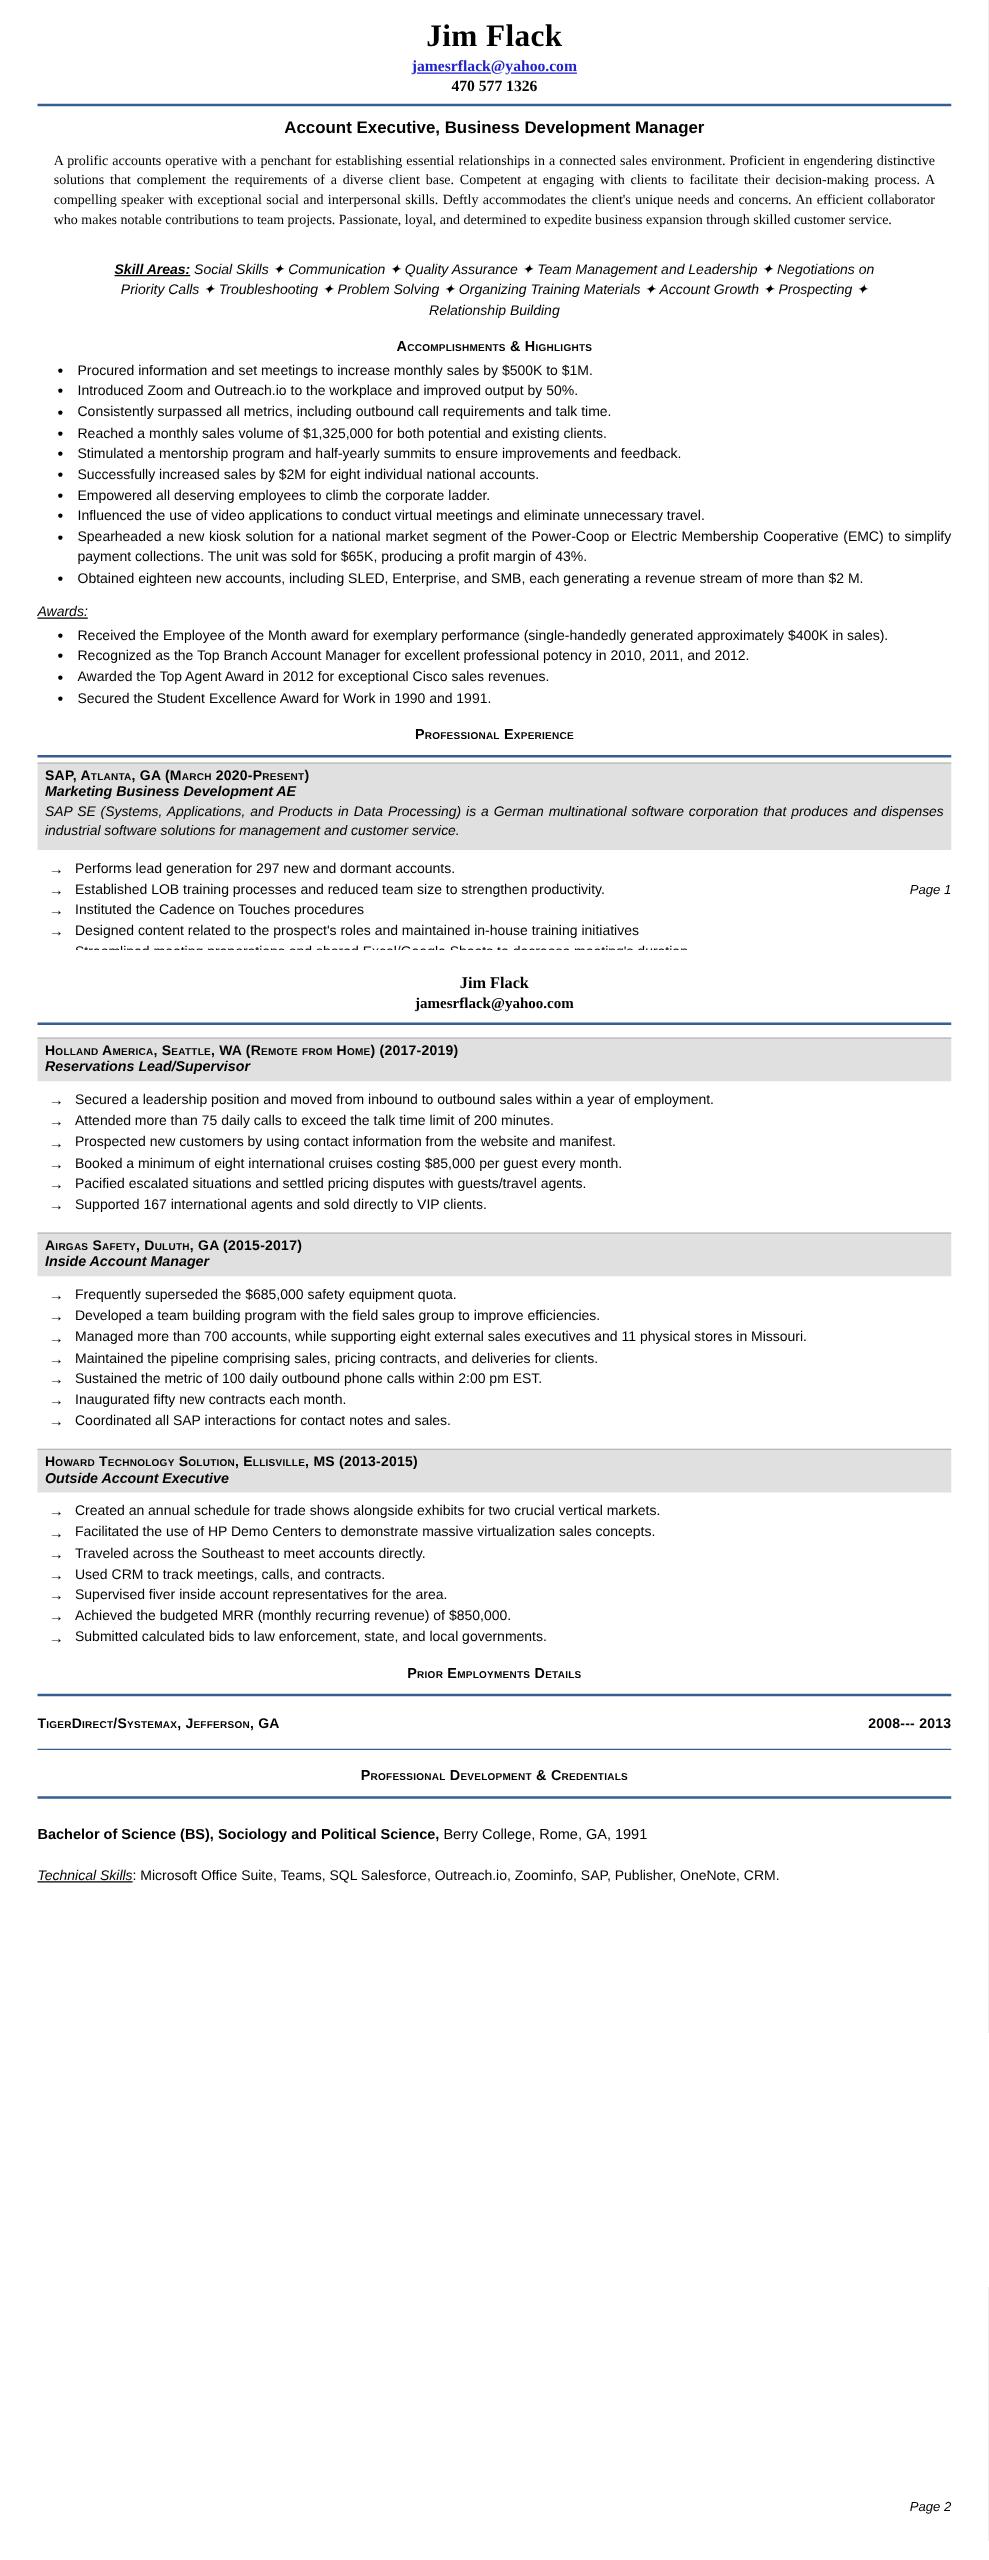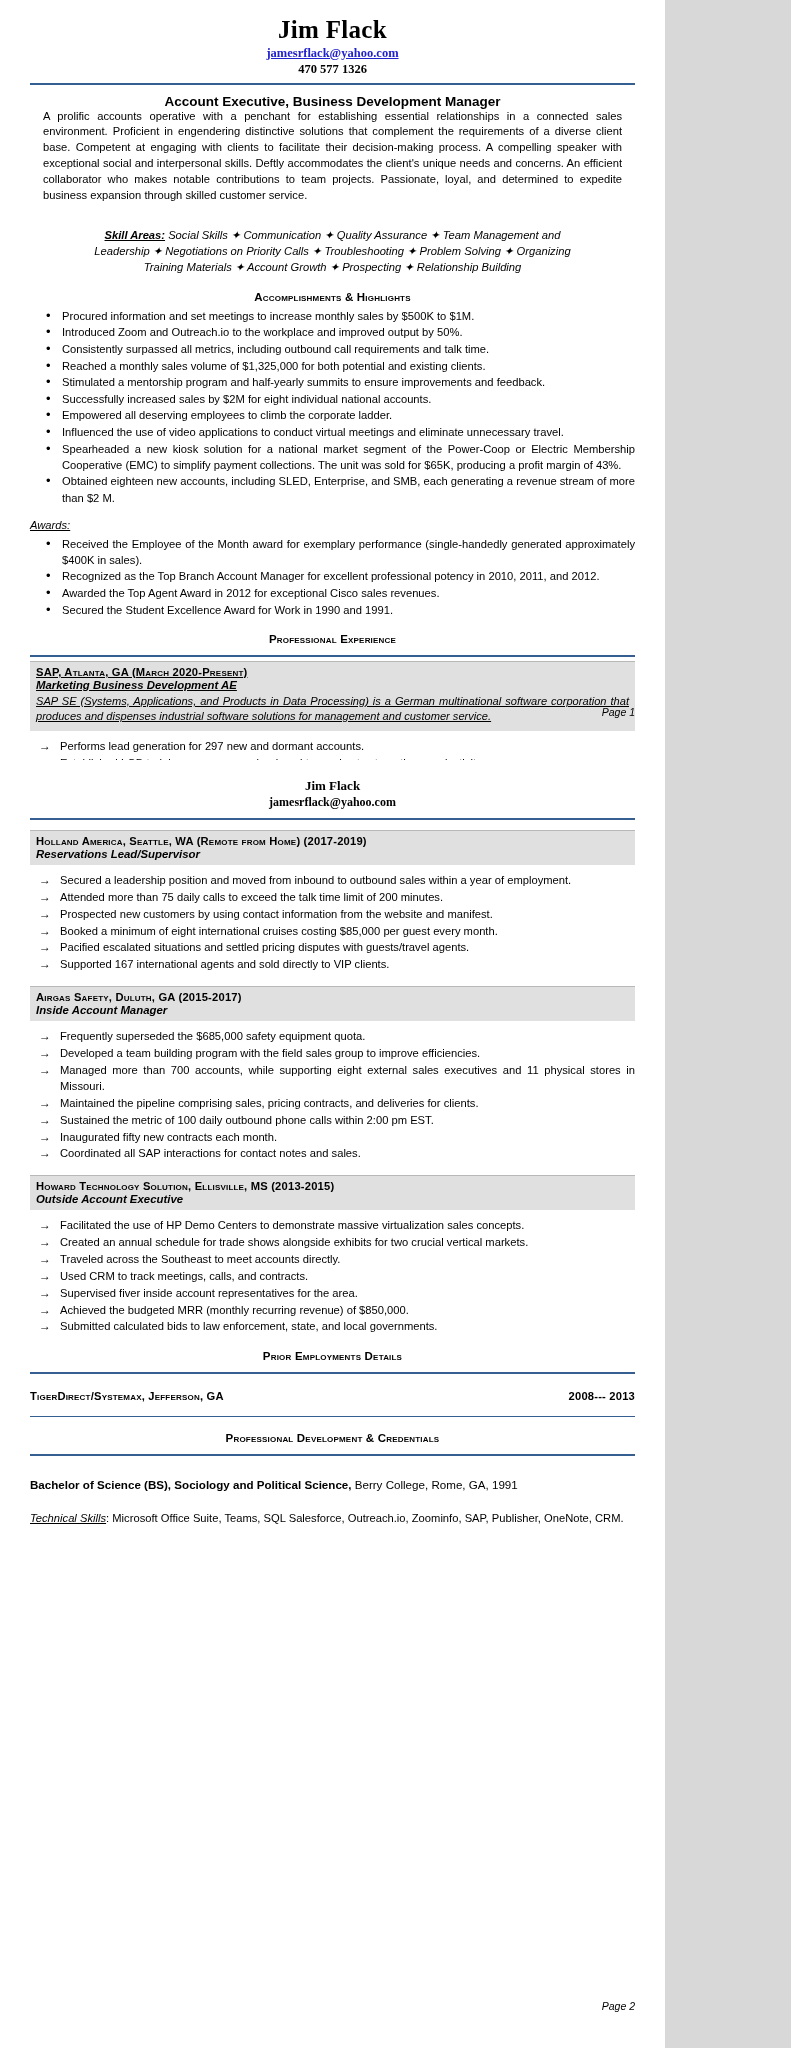--- a/index.html
+++ b/index.html
@@ -5,21 +5,21 @@
   html, body {
     margin: 0;
     padding: 0;
     background: #d8d8d8;
   }
   body {
     font-family: "Liberation Sans", sans-serif;
     width: 791px;
   }
   .page {
-    width: 665px;
+    width: 791px;
     background: #ffffff;
     position: relative;
     box-sizing: border-box;
   }
   #page1 { height: 760px; padding: 0 30px; }
   #page2 { height: 1288px; padding: 0 30px; }
 
   .resume-name {
     font-family: "Liberation Serif", serif;
     font-weight: bold;
@@ -62,21 +62,23 @@
     font-weight: bold;
     font-size: 13.5px;
     color: #000;
     margin-top: 9px;
   }
   .summary {
     font-size: 11.2px;
     line-height: 1.42;
     text-align: justify;
     color: #000;
+    margin-top: 13px;
     padding: 0 13px;
+    font-family: Liberation Serif, serif;
   }
   .skills-block {
     font-size: 11.2px;
     font-style: italic;
     line-height: 1.45;
     text-align: center;
     color: #000;
     margin-top: 23px;
     padding: 0 60px;
   }
@@ -142,21 +144,21 @@
     text-decoration: underline;
     color: #000;
     margin-top: 13px;
   }
   .job-band {
     background: #e0e0e0;
     padding: 4px 6px 5px 6px;
     margin-top: 4px;
     border-top: 1px solid #b8b8b8;
   }
-  .job-band.with-desc { padding-bottom: 2px; text-decoration: underline; }
+  .job-band.with-desc { padding-bottom: 2px; }
   .job-title-line {
     font-size: 11.2px;
     font-weight: bold;
     font-variant: small-caps;
     letter-spacing: 0.2px;
     color: #000;
   }
   .job-role-line {
     font-size: 11.4px;
     font-weight: bold;
@@ -336,22 +338,22 @@
     <li>Coordinated all SAP interactions for contact notes and sales.</li>
   </ul>
 
   <div class="gap-sm"></div>
 
   <div class="job-band">
     <div class="job-title-line">Howard Technology Solution, Ellisville, MS (2013-2015)</div>
     <div class="job-role-line">Outside Account Executive</div>
   </div>
   <ul class="arrows">
+    <li>Created an annual schedule for trade shows alongside exhibits for two crucial vertical markets.</li>
     <li>Facilitated the use of HP Demo Centers to demonstrate massive virtualization sales concepts.</li>
-    <li>Created an annual schedule for trade shows alongside exhibits for two crucial vertical markets.</li>
     <li>Traveled across the Southeast to meet accounts directly.</li>
     <li>Used CRM to track meetings, calls, and contracts.</li>
     <li>Supervised fiver inside account representatives for the area.</li>
     <li>Achieved the budgeted MRR (monthly recurring revenue) of $850,000.</li>
     <li>Submitted calculated bids to law enforcement, state, and local governments.</li>
   </ul>
 
   <div class="section-head">Prior Employments Details</div>
 
   <hr class="exp-divider">

